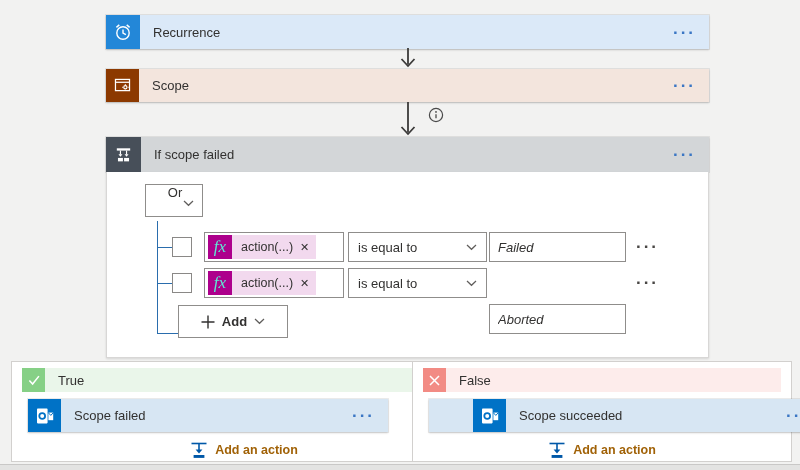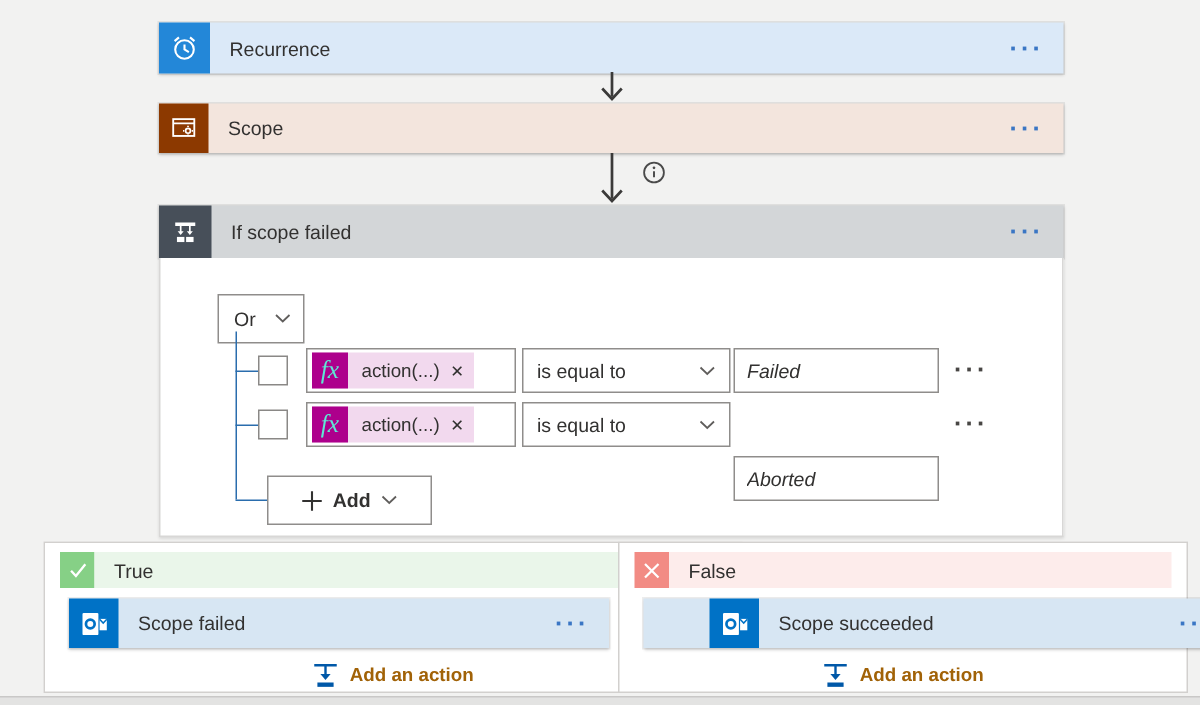--- a/index.html
+++ b/index.html
@@ -24,21 +24,21 @@
   .if-tile{width:35px;background:#474f59;}
 
   .arrow{position:absolute;}
   .info{position:absolute;left:428px;top:107px;cursor:pointer;}
 
   .if-body{position:absolute;left:106px;top:172px;width:601px;height:185px;background:#ffffff;
            border:1px solid #d8d7d6;border-top:none;
            box-shadow:0 1px 2px rgba(0,0,0,0.12);}
   .inbox{position:absolute;background:#fff;border:1px solid #8f8d8b;box-sizing:border-box;
          display:flex;align-items:center;font-size:13px;}
-  .or-box{left:38px;top:24px;width:58px;height:33px;padding:0 8px 0 10px;cursor:pointer;}
+  .or-box{left:38px;top:12px;width:58px;height:33px;padding:0 8px 0 10px;cursor:pointer;flex-direction:column;}
   .or-box .chev{margin-left:auto;}
   .vline{position:absolute;left:50px;top:49px;width:1px;height:112px;background:#2a6dad;}
   .stub{position:absolute;height:1px;background:#2a6dad;}
   .stub1{left:50px;top:75px;width:15px;}
   .stub2{left:50px;top:111px;width:15px;}
   .stub3{left:50px;top:161px;width:21px;}
   .chk{position:absolute;left:65px;width:20px;height:20px;background:#fff;
        border:1px solid #8a8886;box-sizing:border-box;cursor:pointer;}
   .tok-box{width:140px;height:30px;padding:0 3px;}
   .pill{display:flex;align-items:center;background:#f2d9ee;height:24px;cursor:pointer;}
@@ -48,28 +48,28 @@
   .tok-txt{padding:0 7px 0 9px;font-size:12.5px;}
   .tok-x{margin-right:7px;font-size:11px;cursor:pointer;color:#323130;}
   .op-box{width:139px;height:30px;padding:0 9px;cursor:pointer;}
   .op-box .chev{margin-left:auto;}
   .val-box{width:137px;height:30px;}
   .val-box input{border:none;outline:none;width:100%;font-size:13px;padding:0 8px;
                  font-family:"Liberation Sans",sans-serif;color:#323130;background:transparent;font-style:italic;}
   .row-dots{position:absolute;left:529px;width:30px;height:30px;display:flex;align-items:center;
             font-size:17px;font-weight:700;letter-spacing:2px;color:#484644;cursor:pointer;}
   .r1{top:60px;} .r1c{top:65px;} .r2{top:96px;} .r2c{top:101px;}
-  .add-btn{left:71px;top:145px;width:110px;height:33px;justify-content:center;gap:7px;
+  .add-btn{left:71px;top:133px;width:110px;height:33px;justify-content:center;gap:7px;
            cursor:pointer;}
   .add-btn b{font-size:13px;}
 
   
   .panel{position:absolute;top:361px;height:101px;background:#fff;border:1px solid #d2d0ce;
          box-sizing:border-box;}
-  .true-panel{left:11px;width:466px;margin-left:18px;}
+  .true-panel{left:11px;width:466px;}
   .false-panel{left:412px;width:380px;}
   .br-header{position:absolute;left:10px;top:6px;right:10px;height:24px;display:flex;}
   .br-tile{width:23px;height:24px;display:flex;align-items:center;justify-content:center;}
   .true-tile{background:#86d086;} .false-tile{background:#f28b84;}
   .br-label{flex:1;display:flex;align-items:center;padding-left:13px;font-size:13px;}
   .true-label{background:#eaf6ea;} .false-label{background:#fdeceb;}
   .br-card{top:37px;height:33px;background:#d7e6f3;}
   .true-card{left:16px;width:360px;} .false-card{left:16px;width:349px;padding-left:44px;}
   .ol-tile{width:33px;background:#0072c6;}
   .add-action{position:absolute;left:0;right:0;top:78px;height:20px;display:flex;

